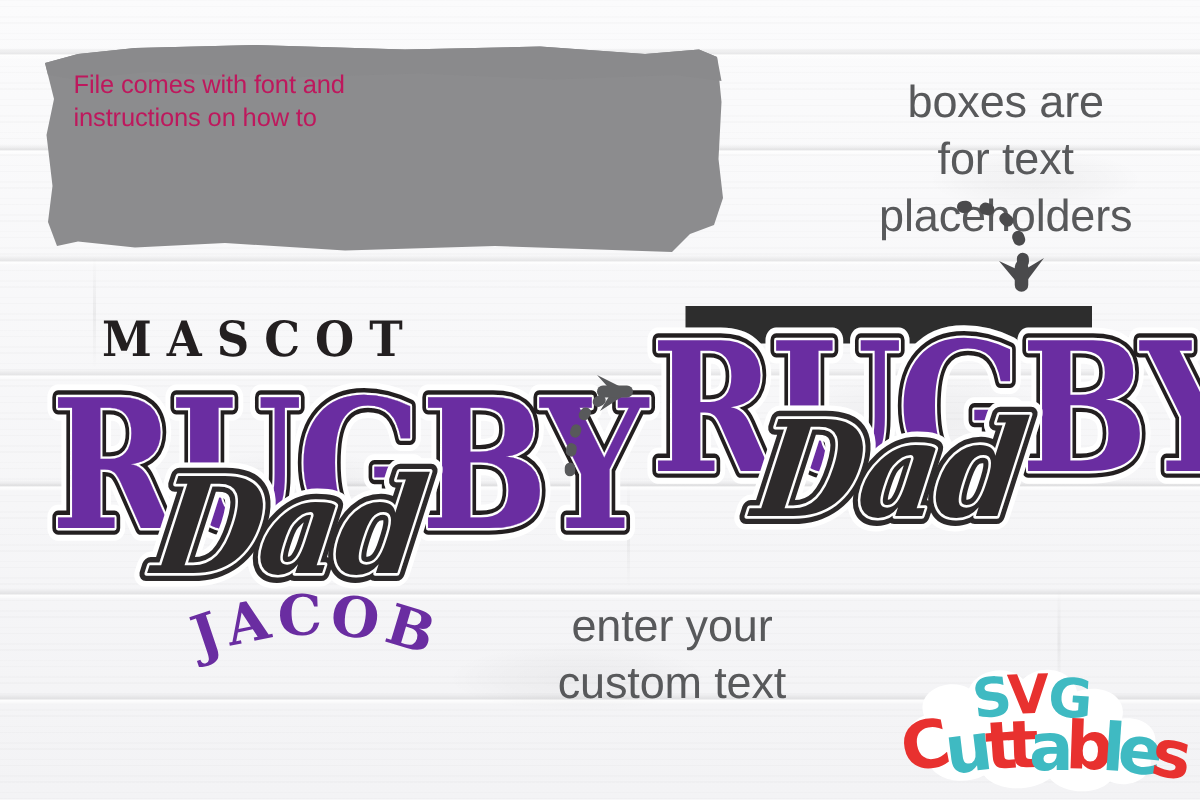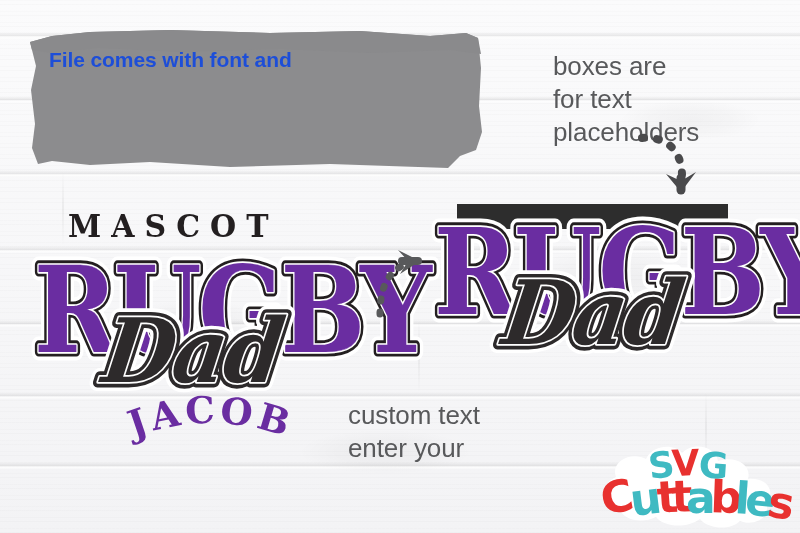--- a/index.html
+++ b/index.html
@@ -72,34 +72,35 @@
     top: 28px;
     width: 452px;
     height: 140px;
   }
   .banner svg { display: block; width: 100%; height: 100%; }
   .banner-text {
     position: absolute;
     left: 19px;
     top: 18px;
     width: 405px;
-    color: #1d4ed8;
-    font-size: 21px;
+    color: #be185d;
+    font-size: 17px;
     line-height: 1.31;
-    font-weight: 700;
+    font-weight: 400;
     letter-spacing: -0.1px;
   }
 
   
   .note {
     position: absolute;
     color: #58595b;
-    font-size: 26px;
+    font-size: 30px;
     line-height: 1.27;
     letter-spacing: -0.1px;
+    text-align: center;
   }
   #note-boxes { left: 553px; top: 50px; width: 235px; }
   #note-custom { left: 348px; top: 399px; width: 200px; }
 
   
   .arrow { position: absolute; }
   .arrow svg { display: block; overflow: visible; }
 
   
   .design { position: absolute; text-align: right; }
@@ -153,20 +154,21 @@
     <svg viewBox="0 0 452 140" preserveAspectRatio="none">
       <path d="M0,14 L22,8 L60,4 L140,2 L240,5 L330,3 L400,8 L436,5 L448,10
                L451,40 L449,78 L452,104 L446,122 L430,128 L418,140
                L300,136 L200,139 L120,134 L60,137 L22,133 L8,136 L2,120
                L5,96 L1,62 L6,38 Z" fill="#8c8c8e"></path>
       <path d="M0,14 L22,8 L60,4 L140,2 L240,5 L330,3 L400,8 L436,5 L448,10 L451,26
                L420,22 L340,25 L250,21 L150,24 L70,20 L20,25 L2,22 Z" fill="#8a8a8c"></path>
     </svg>
     <div class="banner-text">
       <div>File comes with font and</div>
+      <div>instructions on how to</div>
     </div>
   </div>
 
   <div class="note" id="note-boxes">
     <div>boxes are</div>
     <div>for text</div>
     <div>placeholders</div>
   </div>
 
   <div class="arrow" style="left:636px; top:128px;">
@@ -238,22 +240,22 @@
       <g transform="translate(70,152)">
         <text x="0" y="0" font-family="'DejaVu Serif', serif" font-style="italic" font-size="74" font-weight="bold" letter-spacing="-2" transform="skewX(-8) scale(1.12,1.2)" fill="none" stroke="#ffffff" stroke-width="15" stroke-linejoin="round">Dad</text>
         <text x="0" y="0" font-family="'DejaVu Serif', serif" font-style="italic" font-size="74" font-weight="bold" letter-spacing="-2" transform="skewX(-8) scale(1.12,1.2)" fill="none" stroke="#2d2a2b" stroke-width="9" stroke-linejoin="round">Dad</text>
         <text x="0" y="0" font-family="'DejaVu Serif', serif" font-style="italic" font-size="74" font-weight="bold" letter-spacing="-2" transform="skewX(-8) scale(1.12,1.2)" fill="none" stroke="#ffffff" stroke-width="3" stroke-linejoin="round">Dad</text>
         <text x="0" y="0" font-family="'DejaVu Serif', serif" font-style="italic" font-size="74" font-weight="bold" letter-spacing="-2" transform="skewX(-8) scale(1.12,1.2)" fill="#2d2a2b">Dad</text>
       </g>
     </svg>
   </div>
 
   <div class="note" id="note-custom">
+    <div>enter your</div>
     <div>custom text</div>
-    <div>enter your</div>
   </div>
 
   <div class="logo">
     <svg viewBox="0 0 216 84">
 
       <path d="M40,34 C34,18 56,8 70,16 C76,2 98,0 106,10
                C118,-2 140,4 142,18 C160,12 176,22 172,36
                C192,34 200,50 190,60 C196,74 178,84 164,78
                C154,88 132,86 124,76 C110,86 88,84 80,74
                C64,82 44,76 42,62 C26,62 20,44 40,34 Z" fill="#ffffff"></path>

